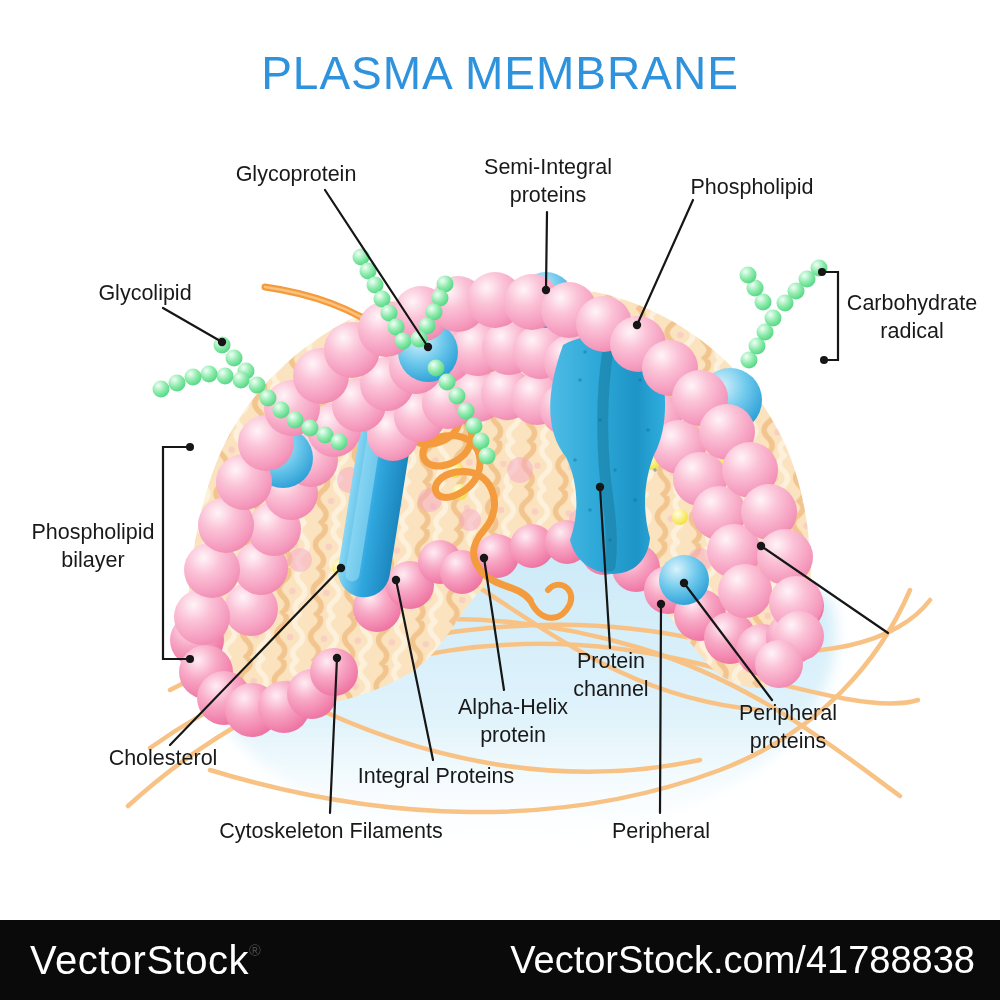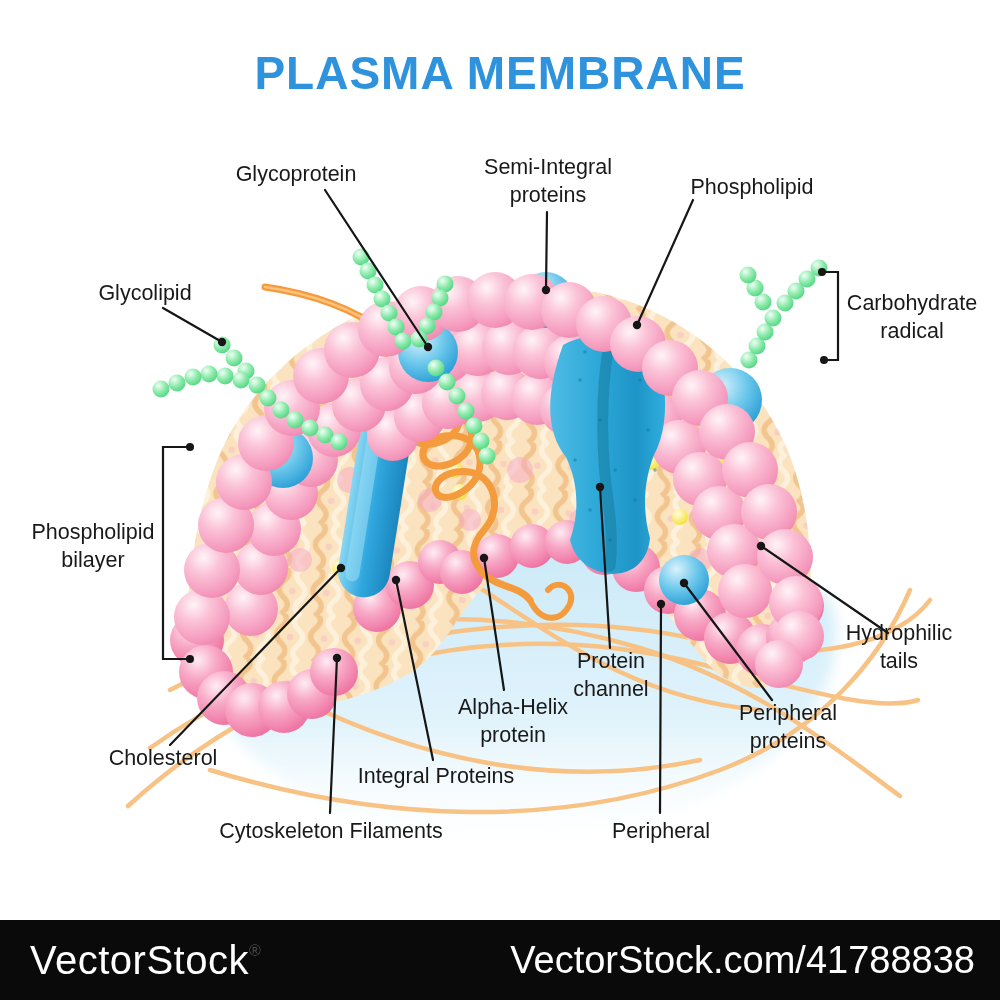--- a/index.html
+++ b/index.html
@@ -1,19 +1,19 @@
 <!DOCTYPE html>
 <html><head>
 <meta charset="utf-8">
 <style>
   html,body{margin:0;padding:0;background:#ffffff;}
   .stage{position:relative;width:1000px;height:1000px;background:#ffffff;overflow:hidden;
          font-family:"Liberation Sans",sans-serif;}
   .title{position:absolute;left:0;right:0;top:46px;text-align:center;
-         font-size:46px;font-weight:700;letter-spacing:1px;color:#2E92DC;}
+         font-size:46px;font-weight:400;letter-spacing:1px;color:#2E92DC;}
   .art{position:absolute;left:0;top:0;}
   .lbl{position:absolute;transform:translate(-50%,-50%);text-align:center;
        font-size:21.5px;line-height:1.32;color:#191919;white-space:pre-line;}
   #lbl-glycoprotein{left:296px;top:174px}
   #lbl-semi{left:548px;top:181px}
   #lbl-phospholipid{left:752px;top:187px}
   #lbl-glycolipid{left:145px;top:293px}
   #lbl-carb{left:912px;top:317px}
   #lbl-bilayer{left:93px;top:546px}
   #lbl-hydro{left:899px;top:647px}
@@ -397,21 +397,20 @@
 
   <div class="lbl" id="lbl-glycoprotein">Glycoprotein</div>
   <div class="lbl" id="lbl-semi">Semi-Integral
 proteins</div>
   <div class="lbl" id="lbl-phospholipid">Phospholipid</div>
   <div class="lbl" id="lbl-glycolipid">Glycolipid</div>
   <div class="lbl" id="lbl-carb">Carbohydrate
 radical</div>
   <div class="lbl" id="lbl-bilayer">Phospholipid
 bilayer</div>
-  <div class="lbl" id="lbl-hydro">Hydrophilic tails</div>
   <div class="lbl" id="lbl-chol">Cholesterol</div>
   <div class="lbl" id="lbl-alpha">Alpha-Helix
 protein</div>
   <div class="lbl" id="lbl-channel">Protein
 channel</div>
   <div class="lbl" id="lbl-integral">Integral Proteins</div>
   <div class="lbl" id="lbl-peripheral">Peripheral
 proteins</div>
   <div class="lbl" id="lbl-cytofil">Cytoskeleton Filaments</div>
   <div class="lbl" id="lbl-cytoplasm">Peripheral</div>

